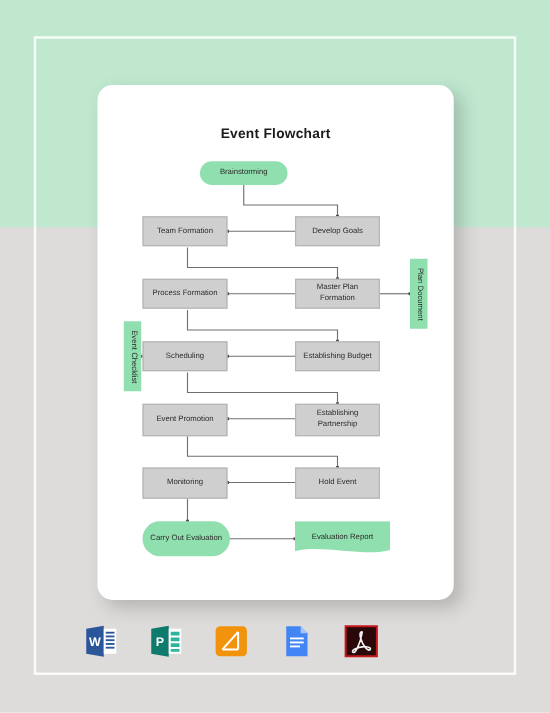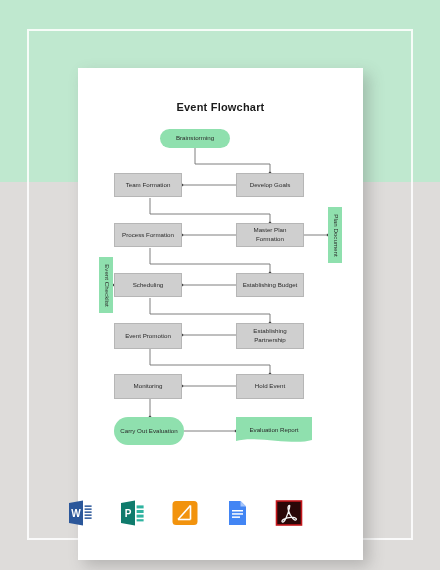--- a/index.html
+++ b/index.html
@@ -32,23 +32,24 @@
     position: absolute;
     left: 27px; top: 29px;
     width: 386px; height: 511px;
     border: 2px solid rgba(255,255,255,0.85);
     pointer-events: none;
   }
   
   #page {
     position: absolute;
     left: 78px; top: 68px;
-    width: 285px; height: 492px;
+    width: 285px; height: 412px;
     background: #ffffff;
     box-shadow: 6px 6px 14px rgba(90,90,90,0.30);
+    border-radius: 12px;
   }
   #page-title {
     position: absolute;
     left: 0; top: 33px;
     width: 285px;
     text-align: center;
     font-size: 11px;
     font-weight: bold;
     color: #1b1b1b;
     letter-spacing: .2px;

